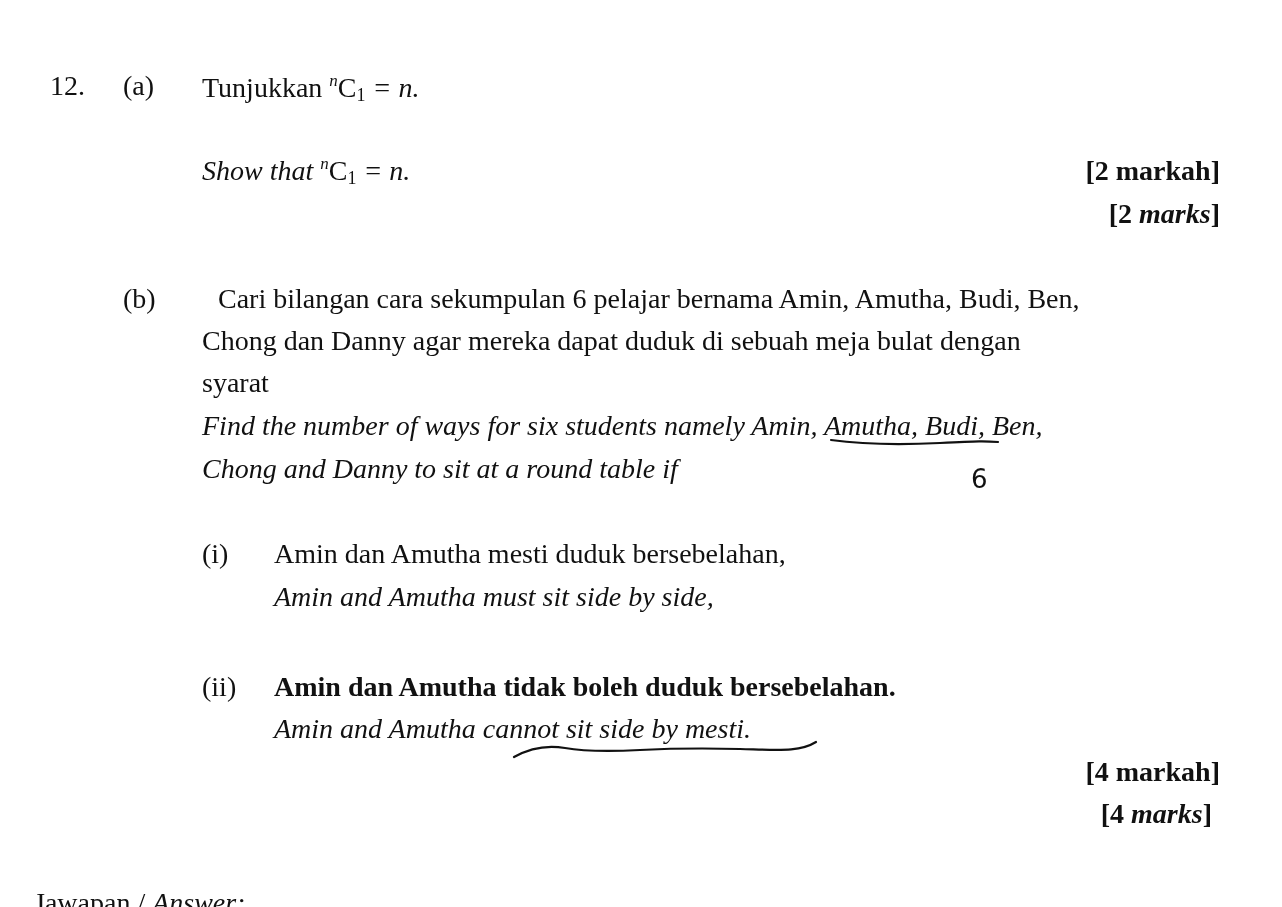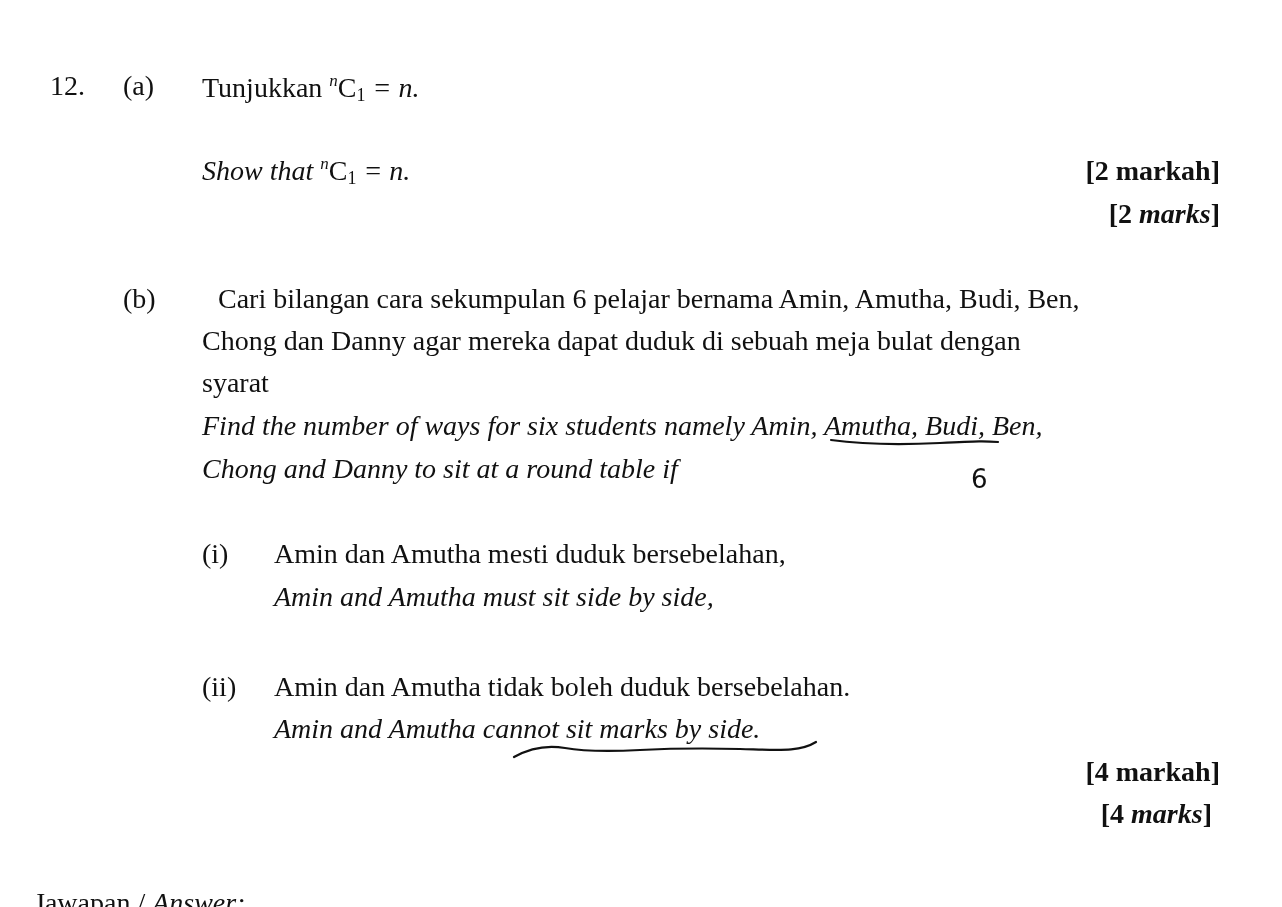--- a/index.html
+++ b/index.html
@@ -47,22 +47,22 @@
 <div class="abs" style="left:202px; top:327px;">Chong dan Danny agar mereka dapat duduk di sebuah meja bulat dengan</div>
 <div class="abs" style="left:202px; top:369px;">syarat</div>
 <div class="abs it" style="left:202px; top:412px;">Find the number of ways for six students namely Amin, Amutha, Budi, Ben,</div>
 <div class="abs it" style="left:202px; top:455px;">Chong and Danny to sit at a round table if</div>
 
 <div class="abs" style="left:202px; top:540px;">(i)</div>
 <div class="abs" style="left:274px; top:540px;">Amin dan Amutha mesti duduk bersebelahan,</div>
 <div class="abs it" style="left:274px; top:583px;">Amin and Amutha must sit side by side,</div>
 
 <div class="abs" style="left:202px; top:673px;">(ii)</div>
-<div class="abs" style="left:274px; top:673px;">Amin dan Amutha tidak boleh duduk bersebelahan.</div>
-<div class="abs it" style="left:274px; top:715px;">Amin and Amutha cannot sit marks by side.</div>
+<div class="abs" style="left:274px; top:673px;font-weight:bold;">Amin dan Amutha tidak boleh duduk bersebelahan.</div>
+<div class="abs it" style="left:274px; top:715px;">Amin and Amutha cannot sit side by mesti.</div>
 
 <div class="abs right" style="right:62px; top:758px;">[4 markah]</div>
 <div class="abs right" style="right:70px; top:800px;margin-left:40px;">
   <span>[4 </span><span class="it">marks</span><span>]</span>
 </div>
 
 <div class="abs" style="left:34px; top:889px;">
   <span>Jawapan / </span><span class="it">Answer:</span>
 </div>
 

